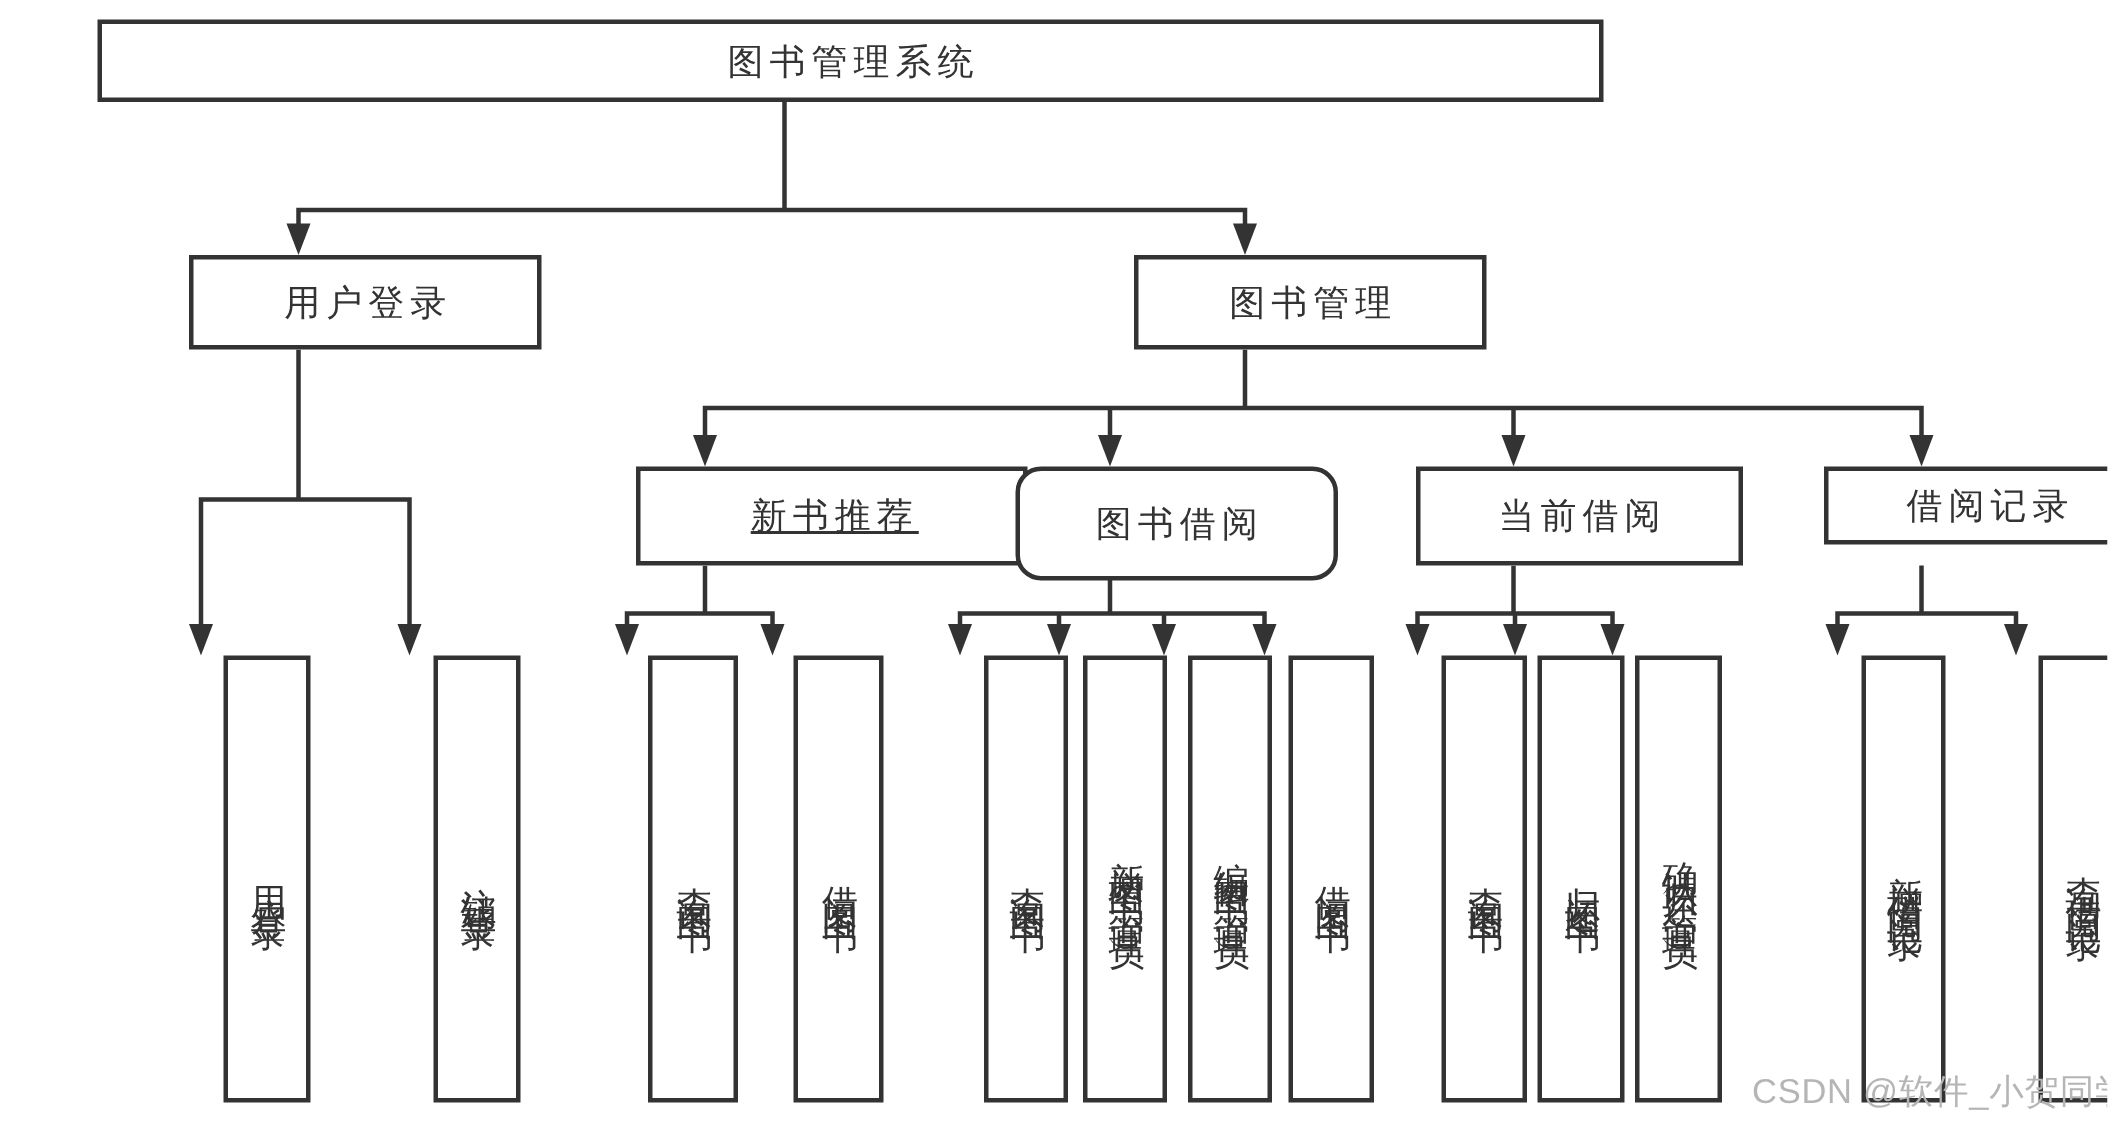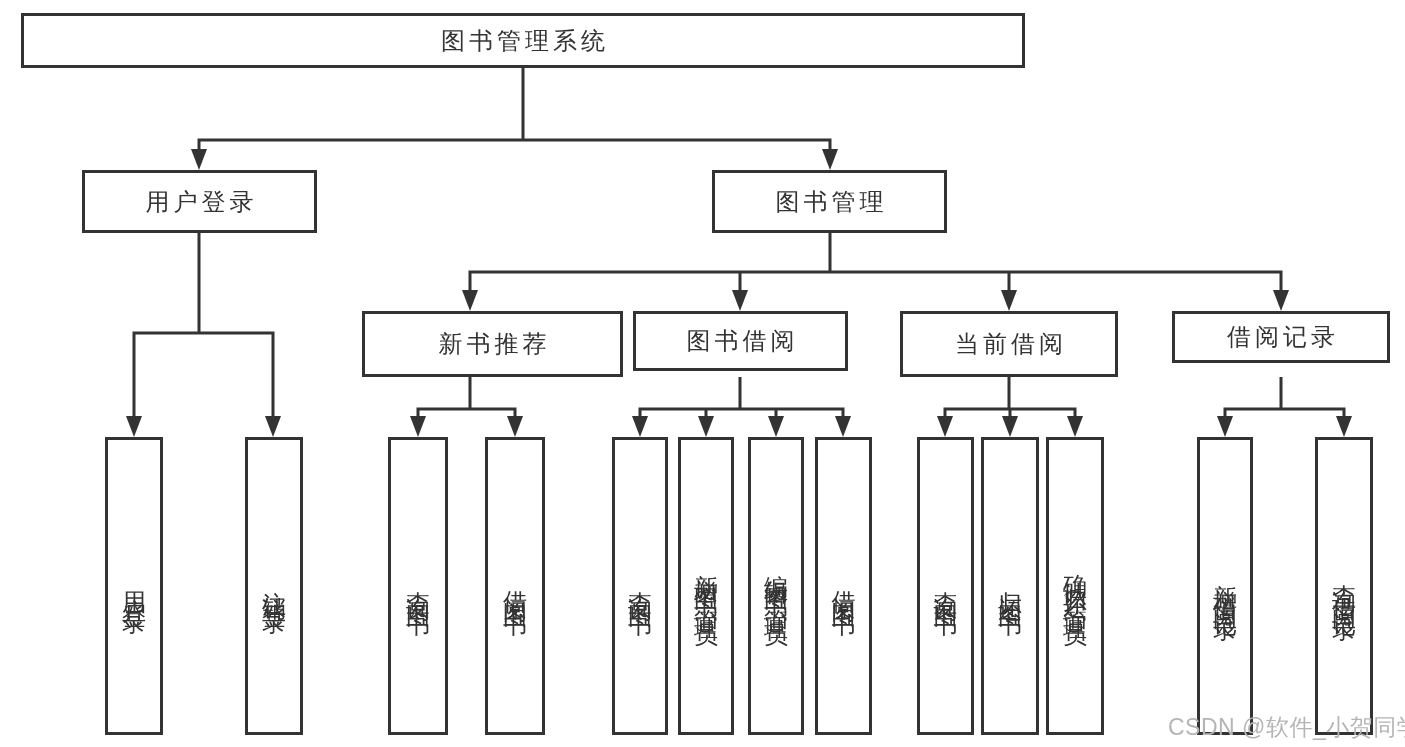--- a/index.html
+++ b/index.html
@@ -21,20 +21,21 @@
     position: absolute;
     box-sizing: border-box;
     border: 3px solid #333333;
     background: #ffffff;
     color: #333333;
     display: flex;
     align-items: center;
     justify-content: center;
     font-size: 24px;
     z-index: 2;
+    margin-left: 44px;
   }
   .hbox { letter-spacing: 4px; text-indent: 4px; }
   .vbox {
     top: 437px;
     height: 298px;
     writing-mode: vertical-rl;
     letter-spacing: 7px;
     line-height: 1;
   }
   .watermark {
@@ -115,22 +116,22 @@
       <polygon points="1217,416 1233,416 1225,437"></polygon>
       <polygon points="1336,416 1352,416 1344,437"></polygon>
     </g>
   </svg>
 
   <div class="node hbox" style="left:21px; top:13px; width:1004px; height:55px;">图书管理系统</div>
 
   <div class="node hbox" style="left:82px; top:170px; width:235px; height:63px;">用户登录</div>
   <div class="node hbox" style="left:712px; top:170px; width:235px; height:63px;font-family:Liberation Serif, serif;">图书管理</div>
 
-  <div class="node hbox" style="left:362px; top:311px; width:261px; height:66px;">新书推荐</div>
-  <div class="node hbox" style="left:633px; top:311px; width:215px; height:60px;">图书借阅</div>
+  <div class="node hbox" style="left:380px; top:311px; width:261px; height:66px;text-decoration:underline;">新书推荐</div>
+  <div class="node hbox" style="left:633px; top:311px; width:215px; height:76px;border-radius:17px;">图书借阅</div>
   <div class="node hbox" style="left:900px; top:311px; width:218px; height:66px;">当前借阅</div>
   <div class="node hbox" style="left:1172px; top:311px; width:218px; height:52px;">借阅记录</div>
 
   <div class="node vbox" style="left:105px; width:58px;">用户登录</div>
   <div class="node vbox" style="left:245px; width:58px;">注销登录</div>
 
   <div class="node vbox" style="left:388px; width:60px;">查询图书</div>
   <div class="node vbox" style="left:485px; width:60px;">借阅图书</div>
 
   <div class="node vbox" style="left:612px; width:56px;">查询图书</div>

